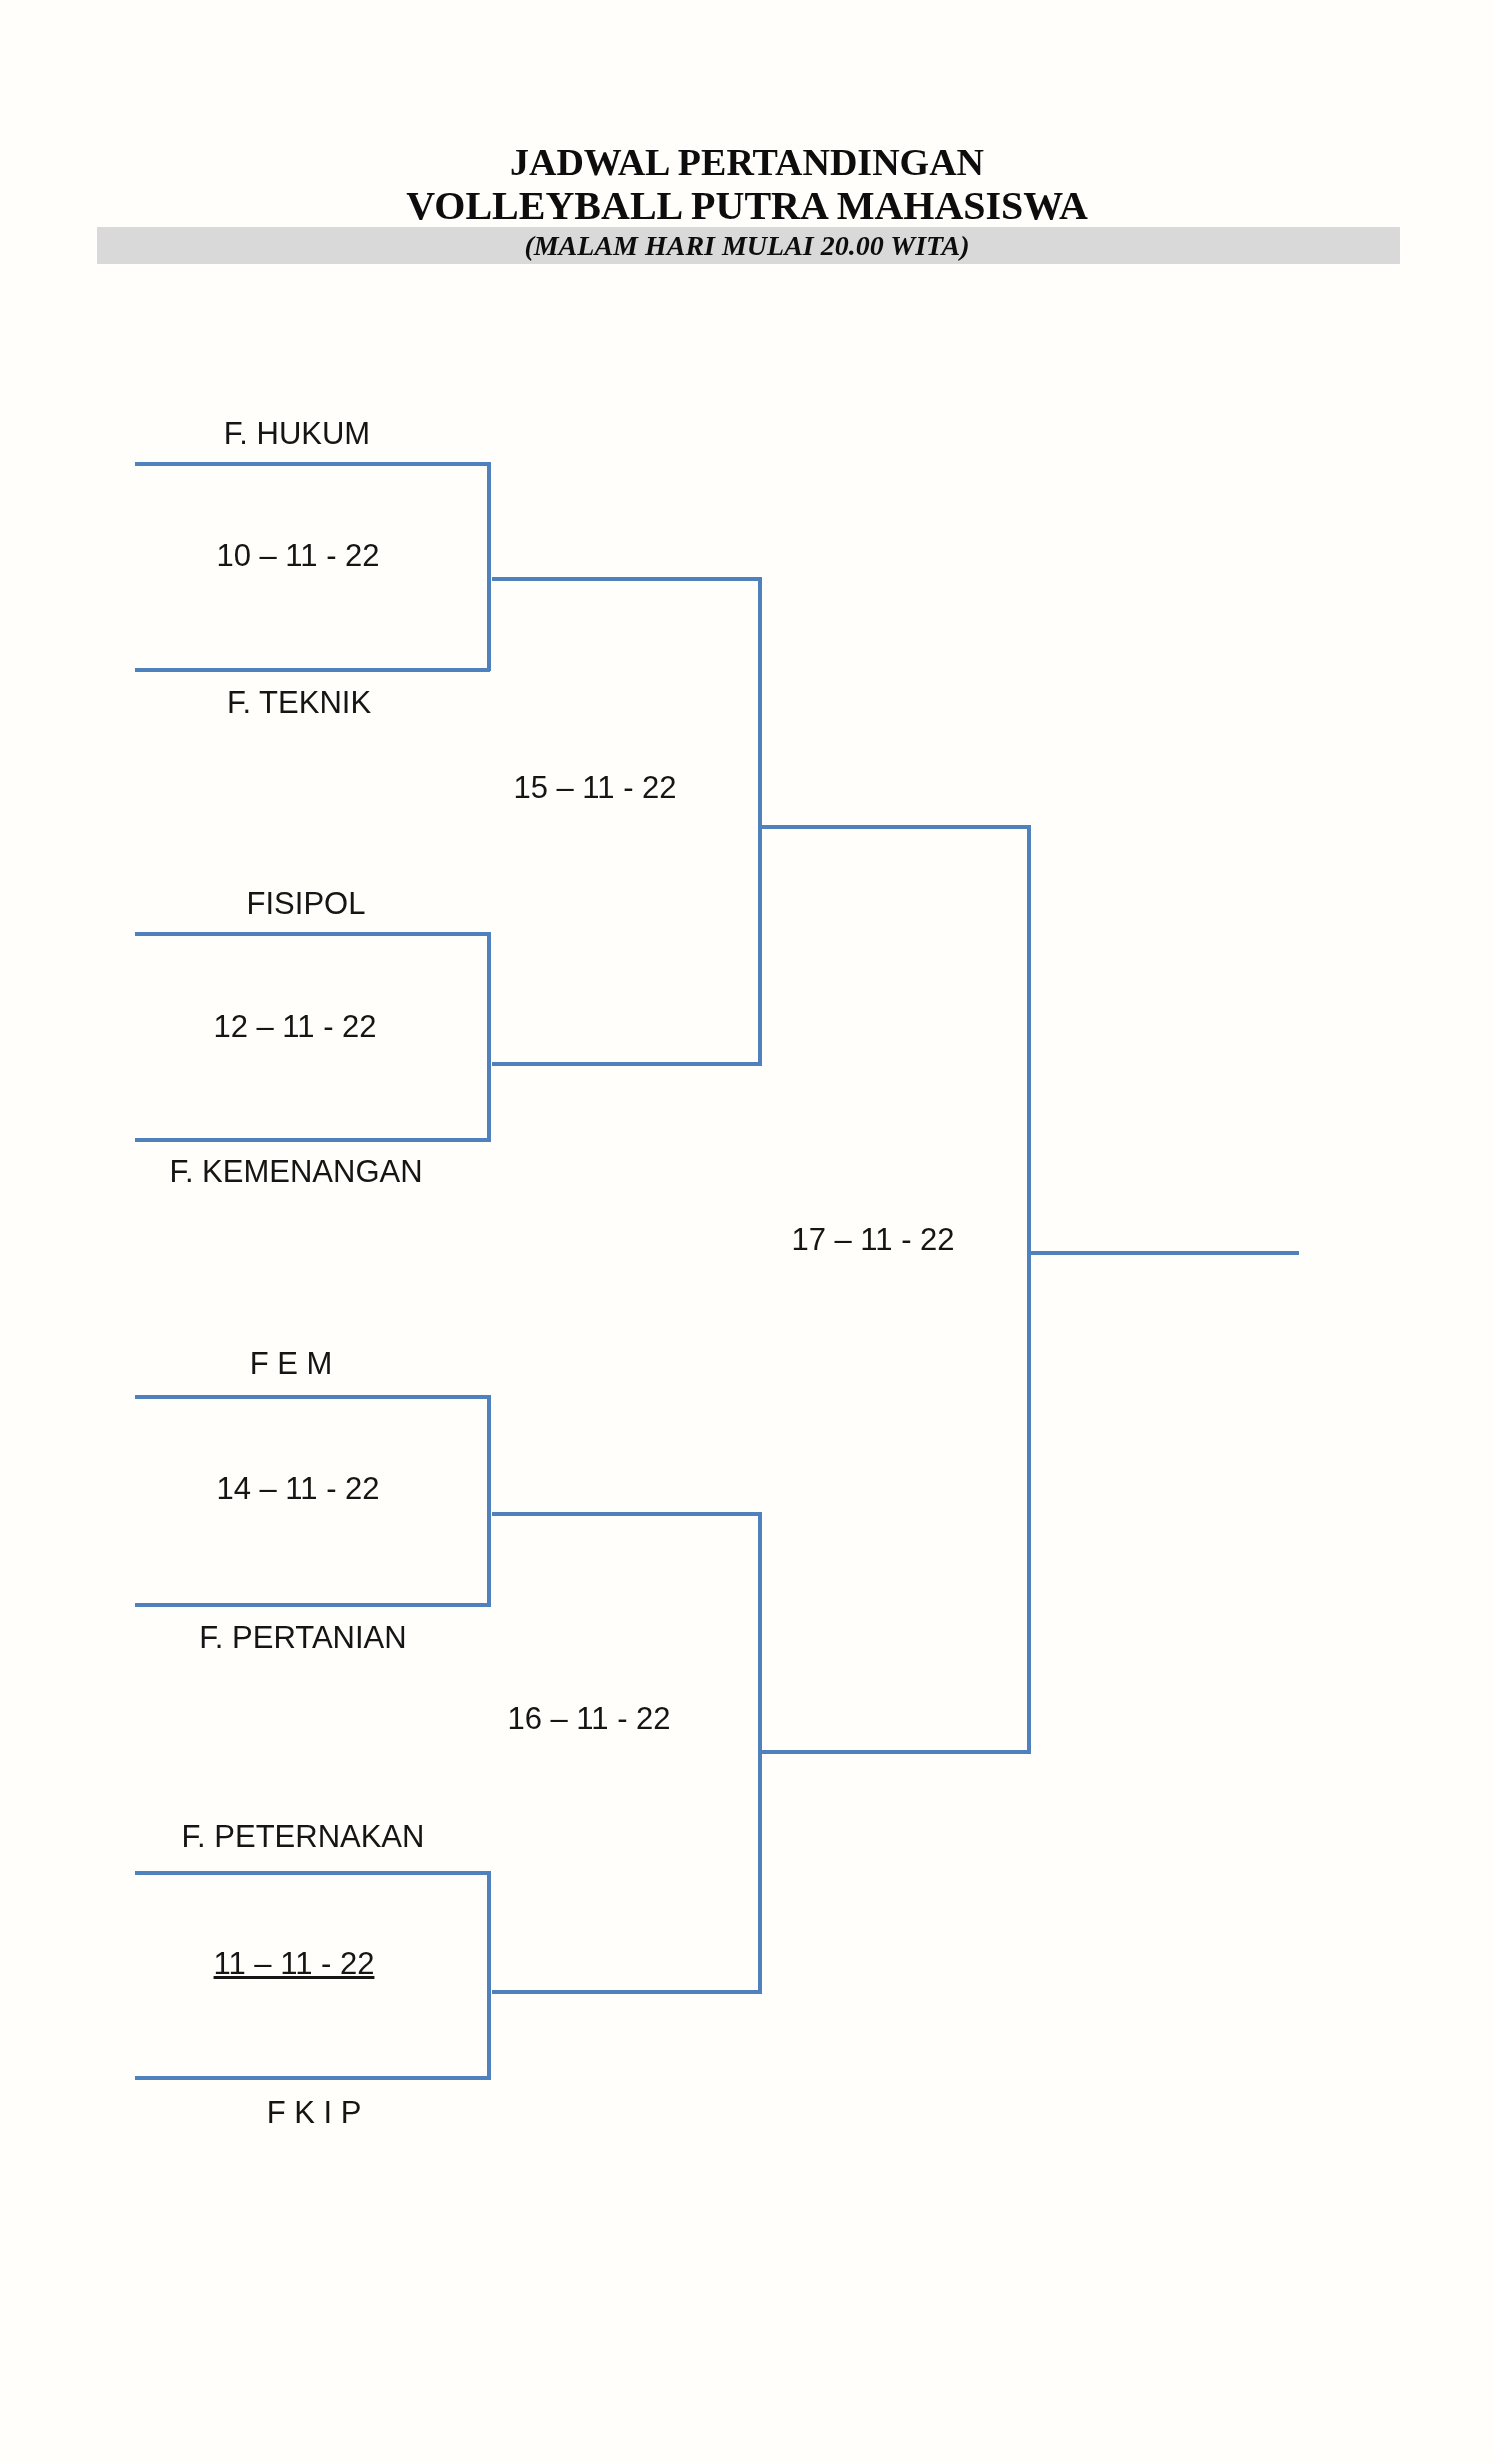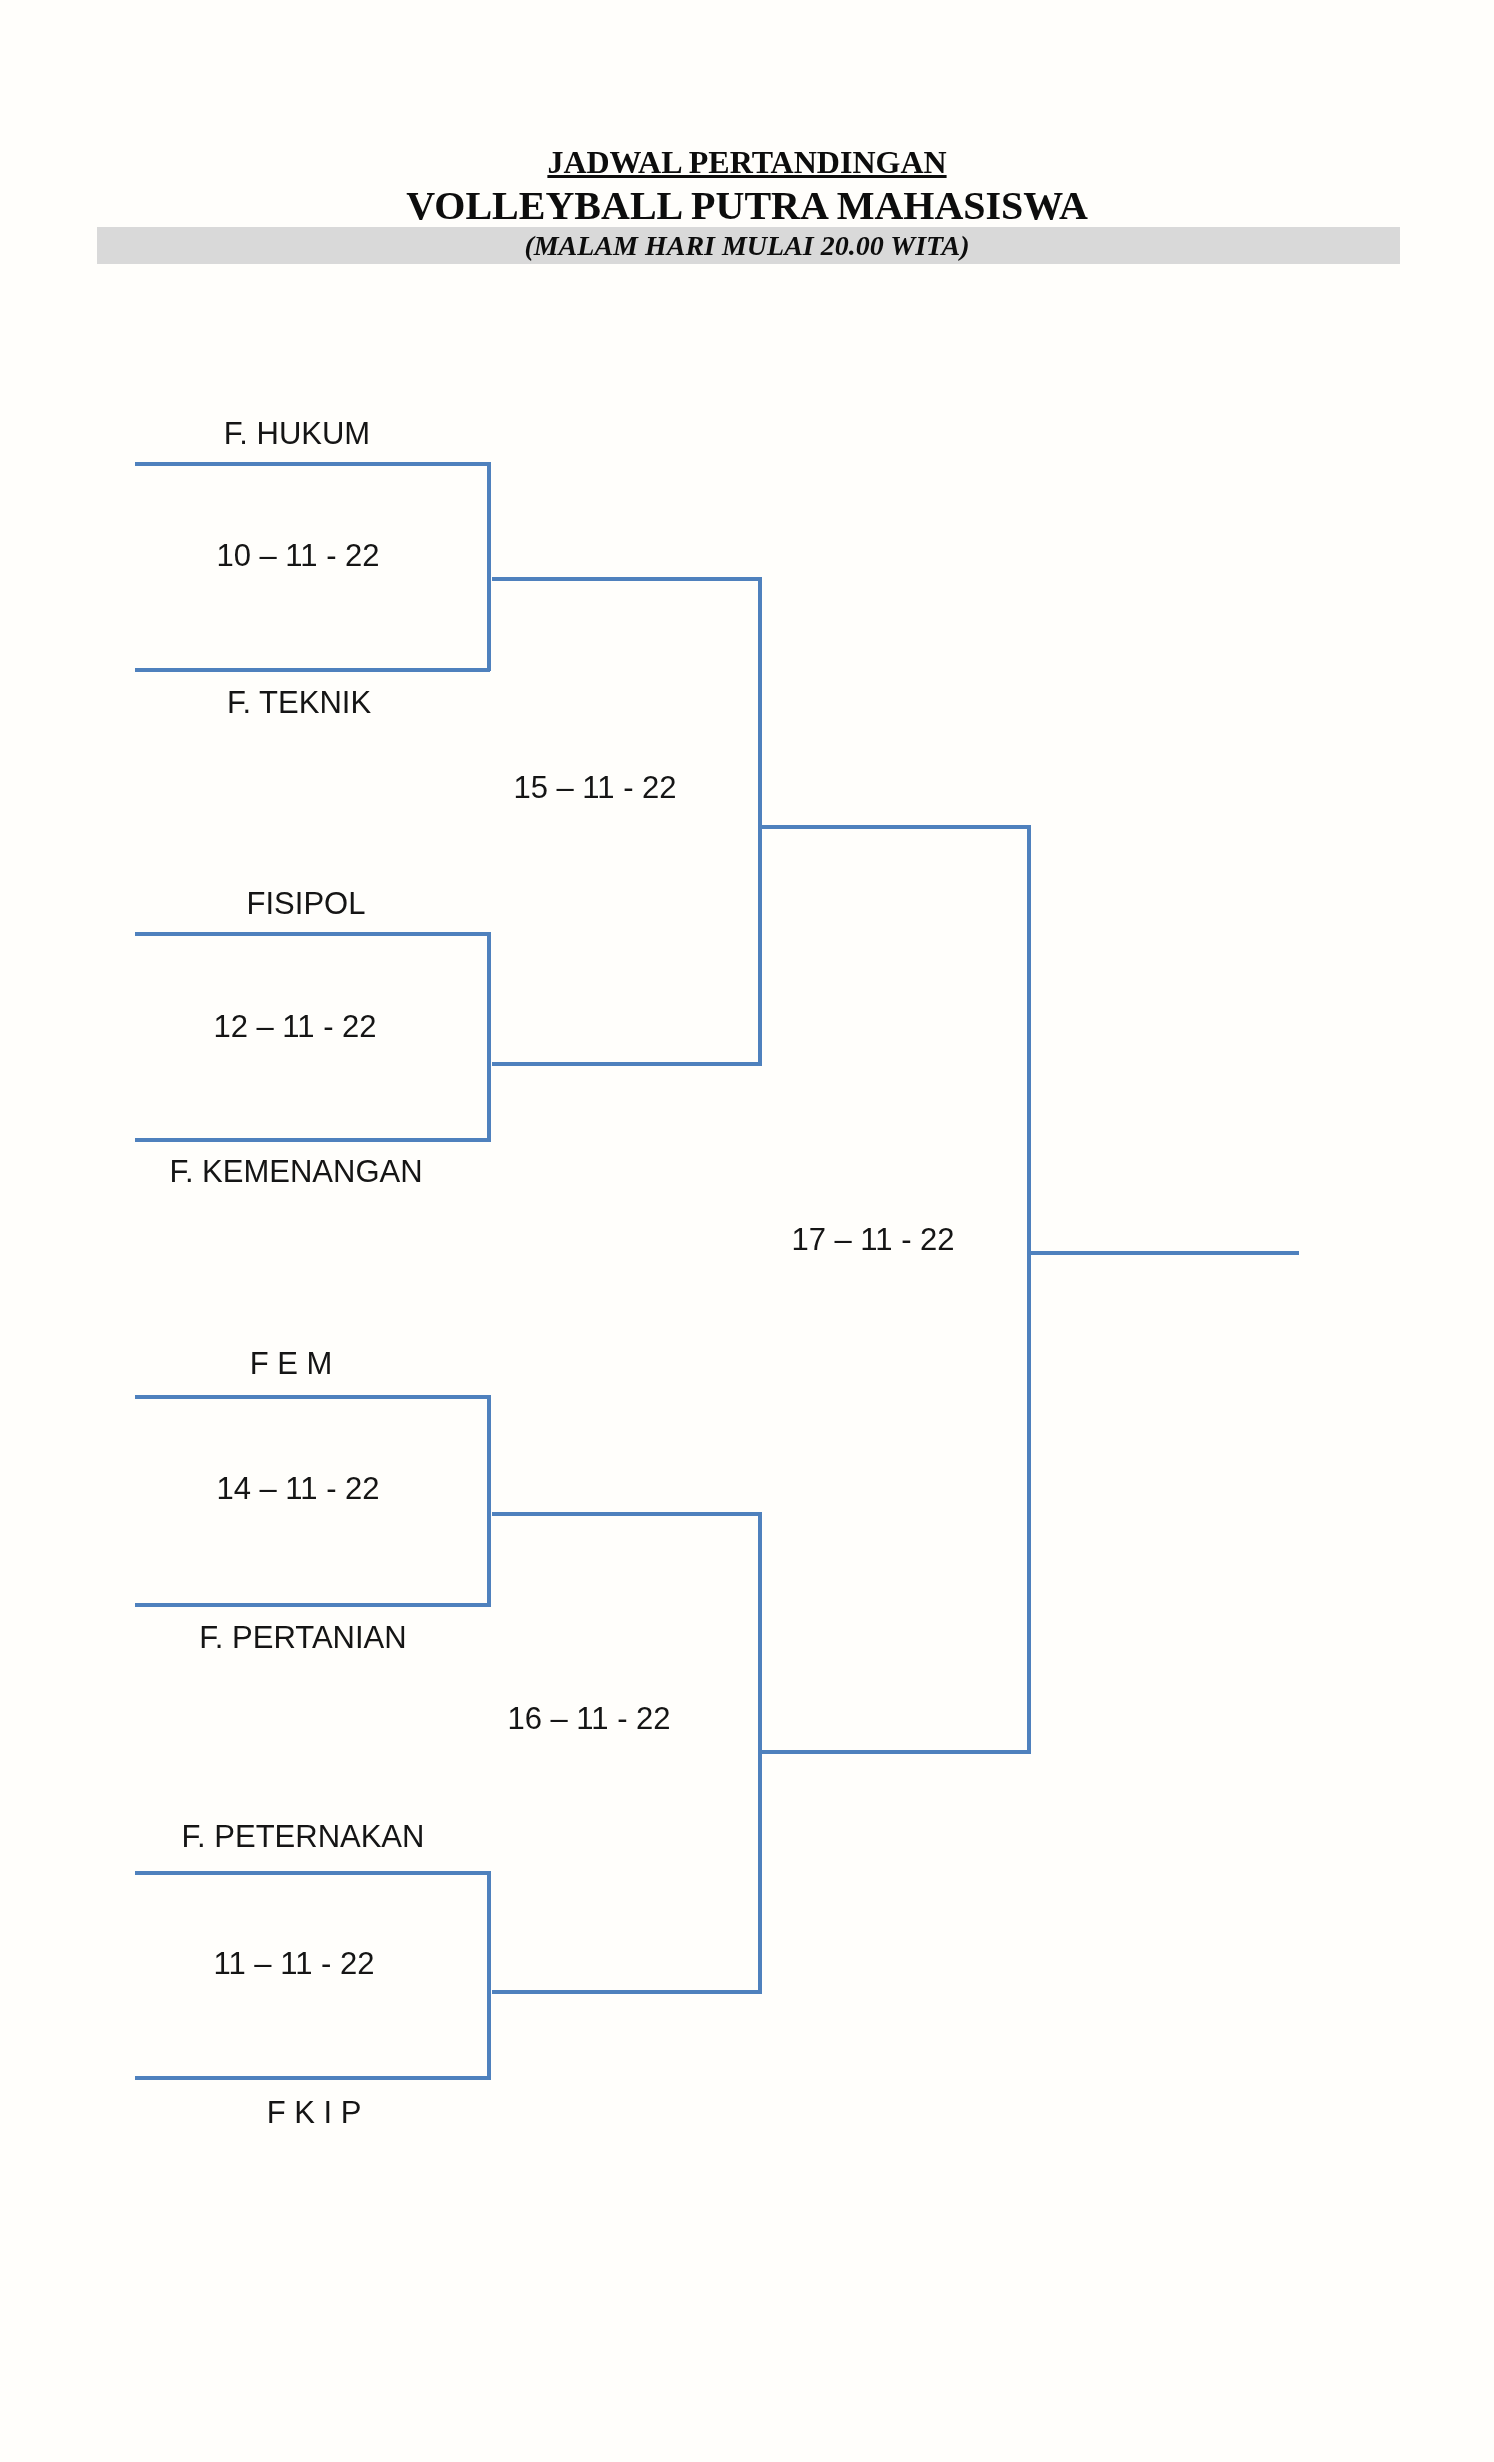--- a/index.html
+++ b/index.html
@@ -16,21 +16,21 @@
     font-family:"Liberation Sans",sans-serif;
   }
   .page{position:absolute;inset:0;}
 
   
   .title-line{
     position:absolute;left:0;width:1494px;text-align:center;
     font-family:"Liberation Serif",serif;font-weight:bold;color:#0d0d0d;
     white-space:nowrap;
   }
-  .t1{top:140px;font-size:32px;line-height:44px;text-decoration:underline;}
+  .t1{top:140px;font-size:38px;line-height:44px;}
   .t2{top:184px;font-size:40px;line-height:44px;}
   .band{
     position:absolute;left:97px;top:227px;width:1303px;height:37px;
     background:var(--band);
   }
   .t3{top:230px;font-size:28px;line-height:32px;font-style:italic;}
   .t4{top:264px;font-size:35px;line-height:39px;}
 
   
   .hline,.vline{position:absolute;background:var(--line);}
@@ -88,17 +88,17 @@
 
   <div class="vline" style="left:758px;top:1512px;height:482px;"></div>
   <div class="hline" style="left:761px;top:1750px;width:267px;"></div>
   <div class="lbl" style="left:589px;top:1719px;">16 – 11 - 22</div>
 
   <div class="hline" style="left:135px;top:1871px;width:355px;"></div>
   <div class="vline" style="left:487px;top:1871px;height:209px;"></div>
   <div class="hline" style="left:135px;top:2076px;width:355px;"></div>
   <div class="hline" style="left:492px;top:1990px;width:267px;"></div>
   <div class="lbl" style="left:303px;top:1837px;">F. PETERNAKAN</div>
-  <div class="lbl" style="left:294px;top:1964px;">11 – 11 - 22</div>
+  <div class="lbl" style="left:294px;top:1964px;text-decoration:underline;">11 – 11 - 22</div>
   <div class="lbl" style="left:314px;top:2113px;">F K I P</div>
 
 </div>
 
 
 </body></html>

